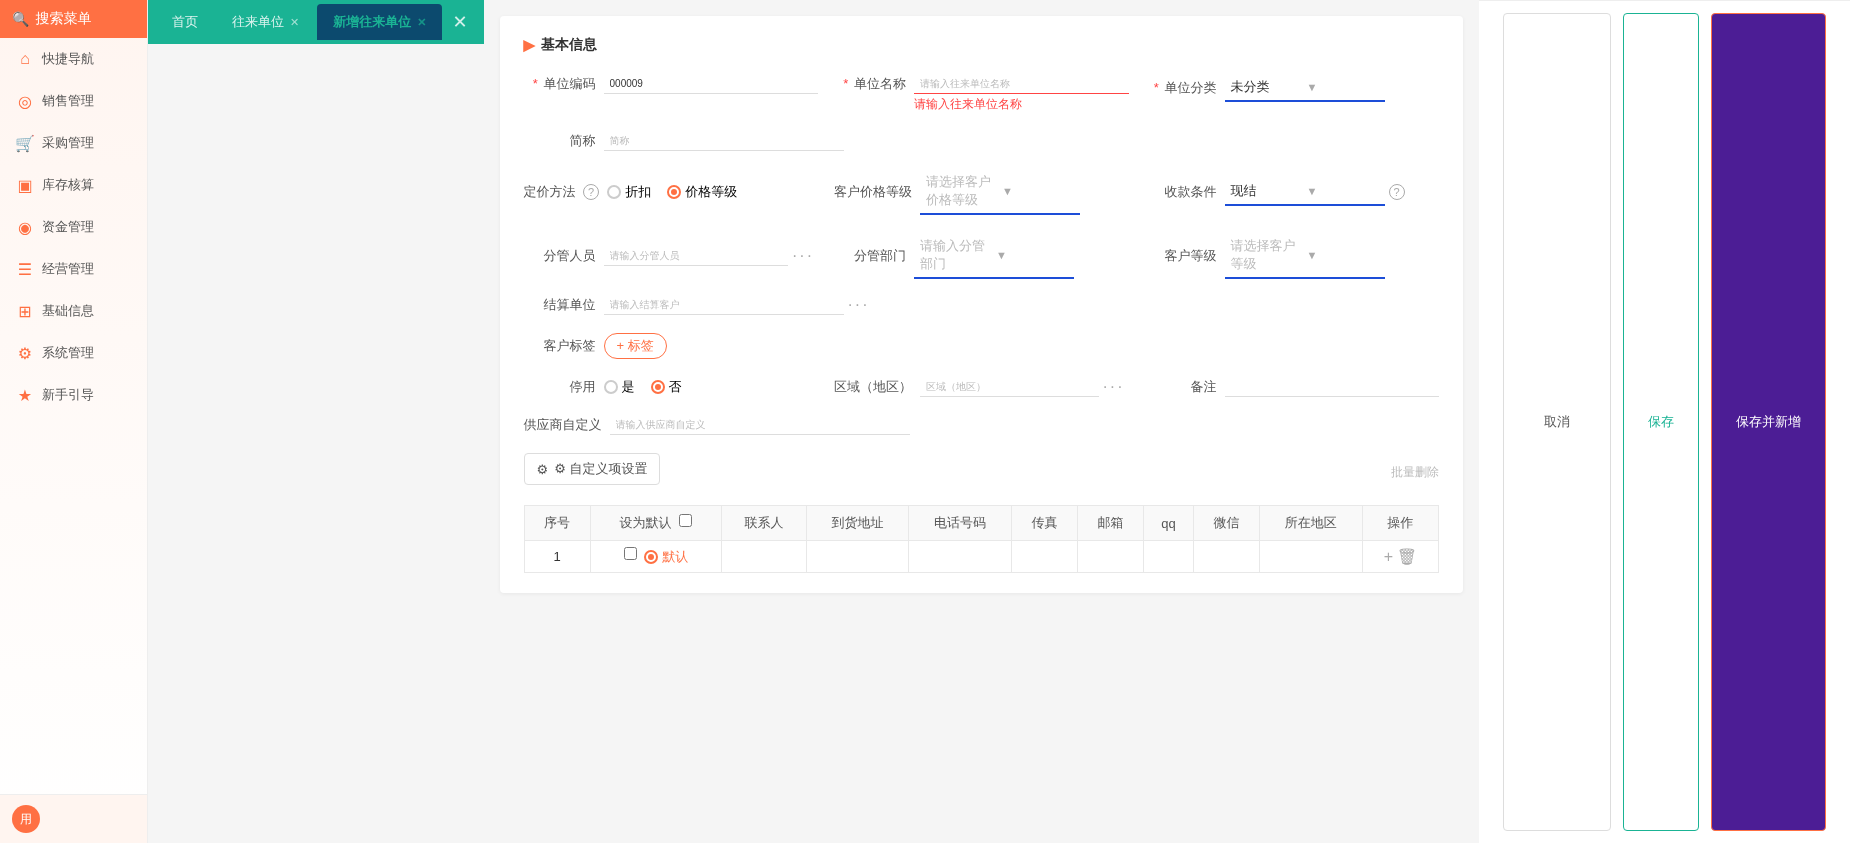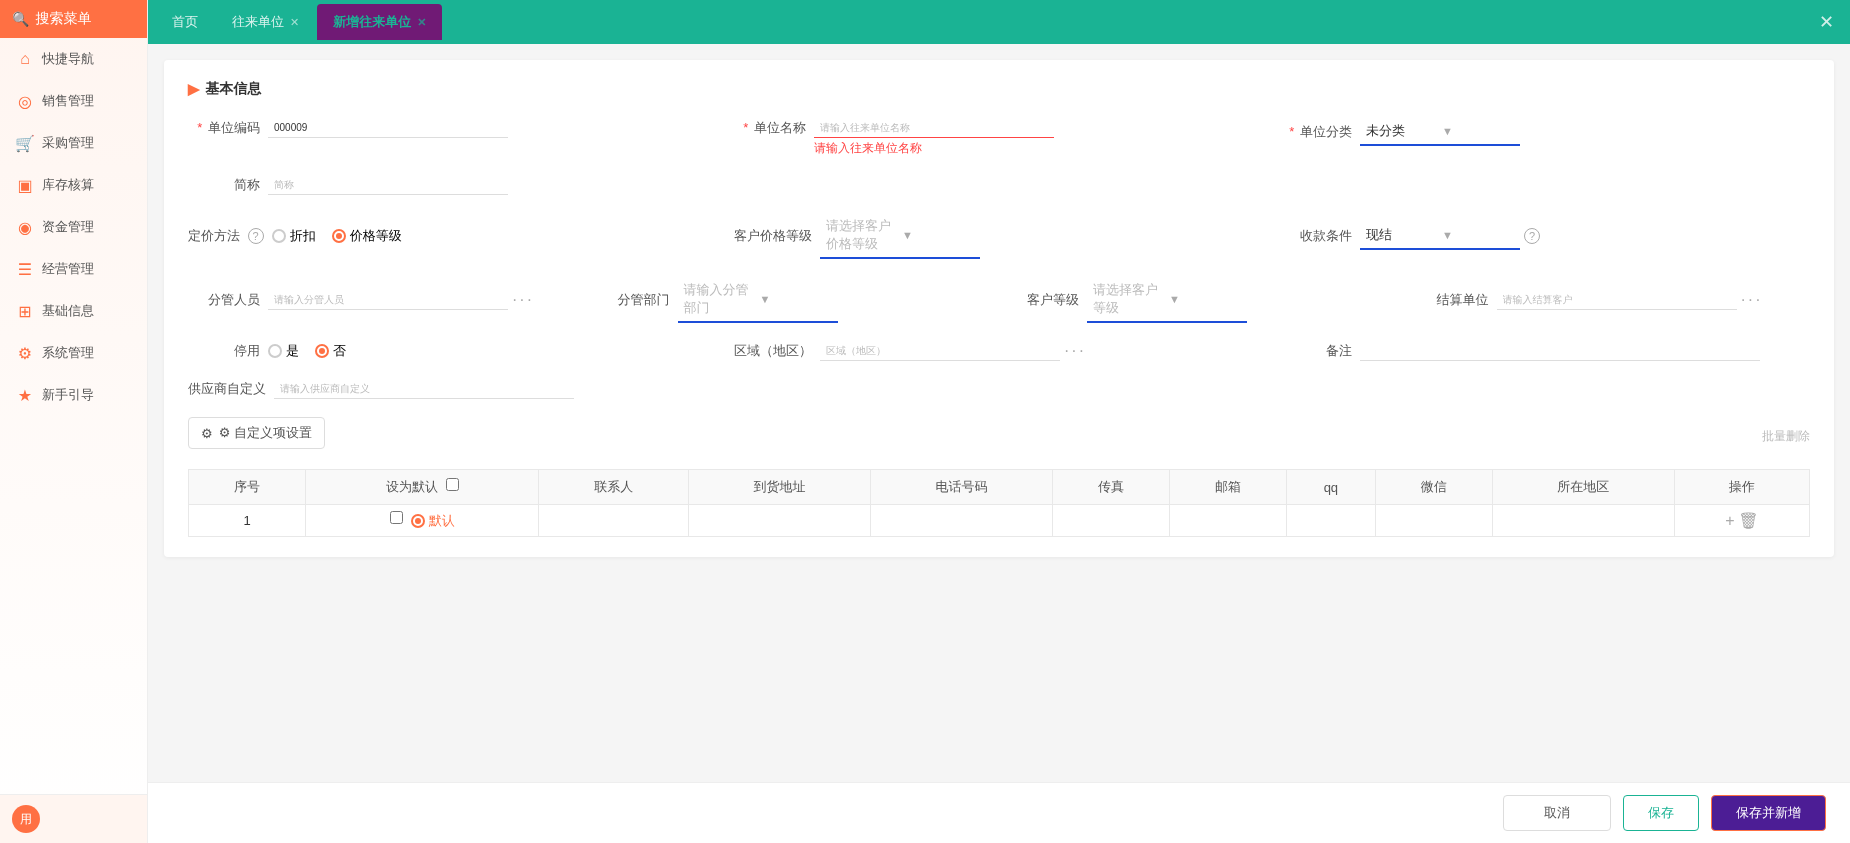--- a/index.html
+++ b/index.html
@@ -42,21 +42,21 @@
       gap: 6px;
       padding: 10px 12px;
       background: #fff5f0;
     }
     .sidebar-bottom .avatar { width: 28px; height: 28px; border-radius: 50%; background: #ff7043; display: flex; align-items: center; justify-content: center; color: white; font-size: 12px; }
 
     
     .main {
       flex: 1;
       display: flex;
-      flex-direction: column;
+      flex-direction: row;
       overflow: hidden;
     }
 
     
     .tab-bar {
       background: #1ab394;
       display: flex;
       align-items: center;
       height: 44px;
       padding: 0 8px;
@@ -67,21 +67,21 @@
       height: 36px;
       display: flex;
       align-items: center;
       gap: 6px;
       color: rgba(255,255,255,0.85);
       cursor: pointer;
       font-size: 13px;
       border-radius: 4px 4px 0 0;
     }
     .tab.active {
-      background: #701a75;
+      background: #0c4a6e;
       color: #1ab394;
       font-weight: bold;
     }
     .tab .close-icon { font-size: 11px; color: inherit; opacity: 0.7; }
     .tab-bar-close {
       margin-left: auto;
       color: white;
       font-size: 18px;
       cursor: pointer;
       padding: 4px 8px;
@@ -521,20 +521,26 @@
             <span class="chevron">▼</span>
           </div>
         </div>
         <div class="form-field">
           <span class="field-label">结算单位</span>
           <input class="field-input" type="text" placeholder="请输入结算客户" style="">
           <button class="dots-btn">···</button>
         </div>
       </div>
 
+      <div class="form-row" style="align-items:center;">
+        <div class="form-field">
+          <span class="field-label">客户标签</span>
+          <button class="tag-btn">+ 标签</button>
+        </div>
+      </div>
 
       <div class="form-row" style="align-items:center;">
         <div class="form-field">
           <span class="field-label">停用</span>
           <div class="radio-group">
             <div class="radio-item">
               <div class="radio-circle"></div>
               <span>是</span>
             </div>
             <div class="radio-item">

